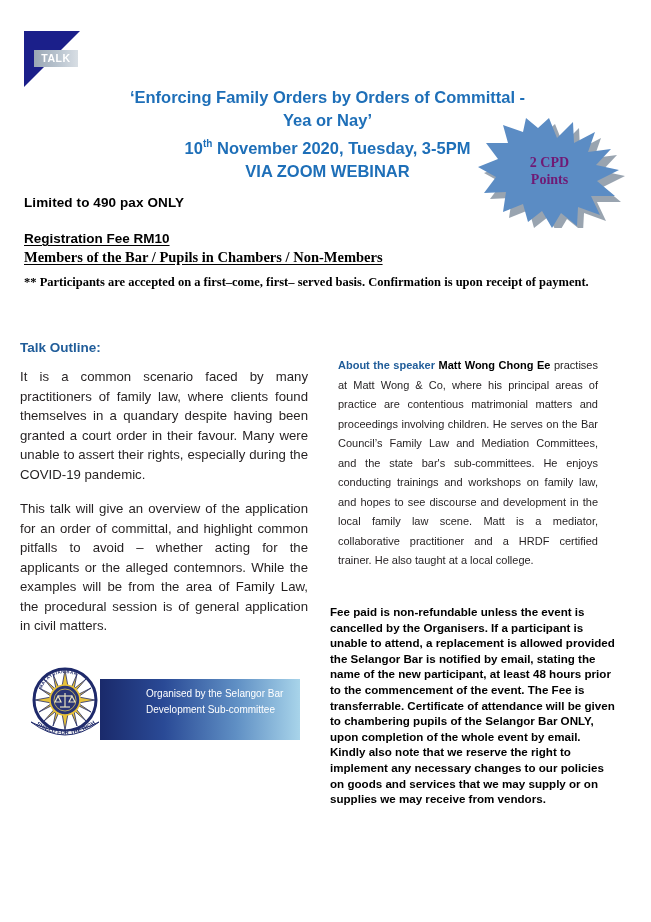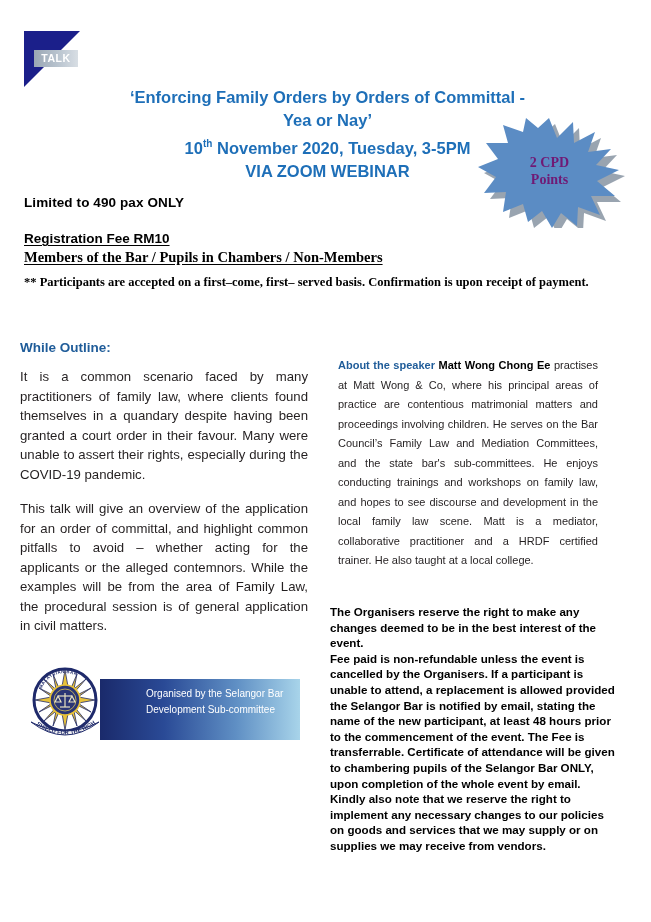--- a/index.html
+++ b/index.html
@@ -227,31 +227,30 @@
     <div>Points</div>
   </div>
 </div>
 
 <div id="limited-line">Limited to 490 pax ONLY</div>
 <div id="reg-fee-line">Registration Fee RM10</div>
 <div id="reg-members-line">Members of the Bar / Pupils in Chambers / Non-Members </div>
 <div id="reg-note-line">** Participants are accepted on a first–come, first– served basis. Confirmation is upon receipt of payment.</div>
 
 <div class="col" id="col-left">
-  <p class="section-head">While Outline:</p>
+  <p class="section-head">Talk Outline:</p>
   <p class="body-par">It is a common scenario faced by many practitioners of family law, where clients found themselves in a quandary despite having been granted a court order in their favour. Many were unable to assert their rights, especially during the COVID-19 pandemic.</p>
   <p class="body-par">This talk will give an overview of the application for an order of committal, and highlight common pitfalls to avoid – whether acting for the applicants or the alleged contemnors. While the examples will be from the area of Family Law, the procedural session is of general application in civil matters.</p>
 </div>
 
 <div class="col" id="col-right">
   <p id="speaker-par"><span class="lead-blue">About the speaker</span> <span class="lead-name">Matt Wong Chong Ee</span><span> practises at Matt Wong &amp; Co, where his principal areas of practice are contentious matrimonial matters and proceedings involving children.  He serves on the Bar Council’s Family Law and Mediation Committees, and the state bar's sub-committees. He enjoys conducting trainings and workshops on family law, and hopes to see discourse and development in the local family law scene. Matt is a mediator, collaborative practitioner and a HRDF certified trainer. He also taught at a local college.</span></p>
 </div>
 
 <div id="terms-block">
-  <p>The Organisers reserve the right to make any changes deemed to be in the best interest of the event.</p>
   <p>Fee paid is non-refundable unless the event is cancelled by the Organisers. If a participant is unable to attend, a replacement is allowed provided the Selangor Bar is notified by email, stating the name of the new participant, at least 48 hours prior to the commencement of the event. The Fee is transferrable. Certificate of attendance will be given to chambering pupils of the Selangor Bar ONLY, upon completion of the whole event by email.</p>
   <p>Kindly also note that we reserve the right to implement any necessary changes to our policies on goods and services that we may supply or on supplies we may receive from vendors.</p>
 </div>
 
 <div id="bar-emblem">
   <svg width="76" height="78" viewBox="0 0 76 78">
 
     <circle cx="38" cy="34" r="31" fill="none" stroke="#1F2A6B" stroke-width="3"></circle>
 
     <g fill="#E8C23A" stroke="#1F2A6B" stroke-width="0.8">

